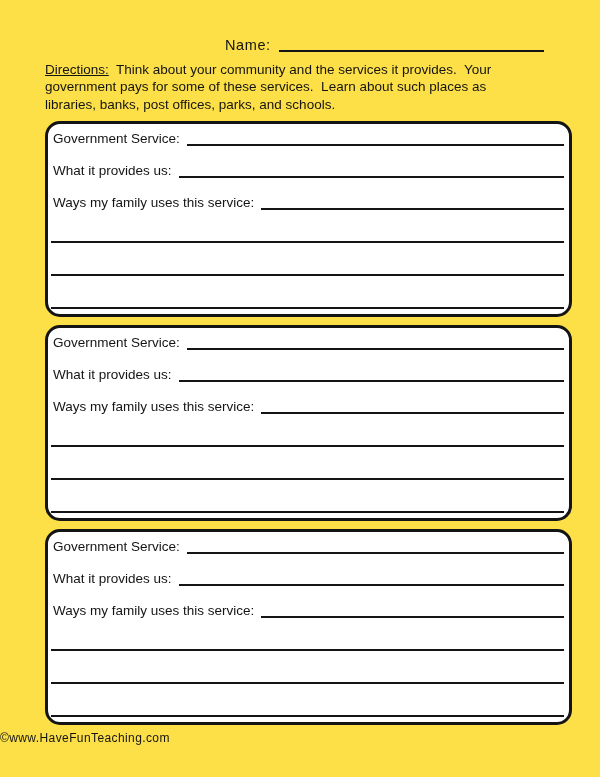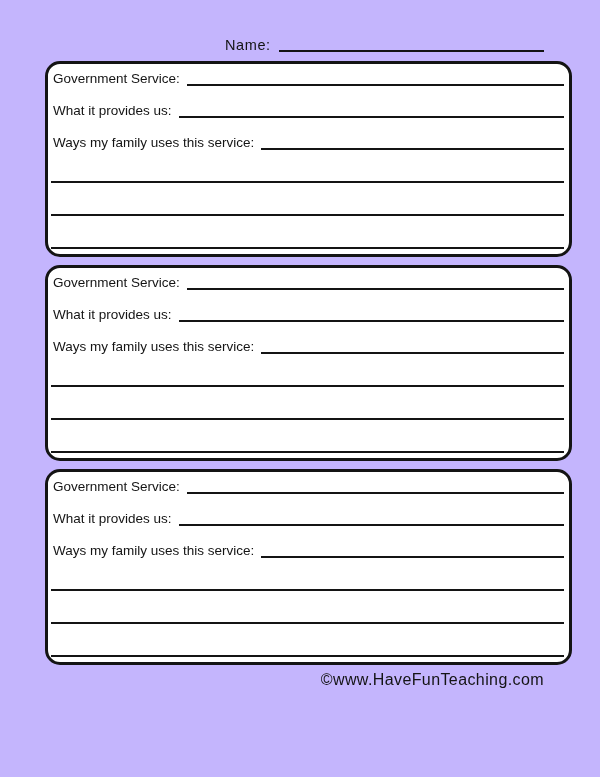--- a/index.html
+++ b/index.html
@@ -4,21 +4,21 @@
 <style>
   html, body {
     margin: 0;
     padding: 0;
     background: #ffffff;
   }
   .page {
     position: relative;
     width: 600px;
     height: 777px;
-    background: #c4b5fd;
+    background: #fde047;
     color: #141414;
     font-family: "Liberation Sans", sans-serif;
     overflow: hidden;
   }
   
   .name-row {
     display: flex;
     align-items: flex-end;
     margin: 36px 56px 0 225px;
     height: 17px;
@@ -79,36 +79,39 @@
     margin-left: 7px;
     border-bottom: 2px solid #141414;
   }
   .brow {
     height: 31px;
     border-bottom: 2px solid #141414;
   }
   
   .footer {
     margin: 6px 56px 0 0;
-    text-align: right;
-    font-size: 16px;
+    text-align: left;
+    font-size: 12px;
     letter-spacing: 0.4px;
   }
 </style>
 </head>
 <body>
 
 <div class="page">
 
   <div class="name-row">
     <span class="name-label">Name:</span>
     <span class="name-line"></span>
   </div>
 
 
+  <p class="directions"><span class="dir-label">Directions:</span><span>  Think about your community and the services it provides.  Your
+government pays for some of these services.  Learn about such places as
+libraries, banks, post offices, parks, and schools.</span></p>
 
   <div class="box">
     <div class="frow first">
       <span class="flabel">Government Service:</span>
       <span class="fline"></span>
     </div>
     <div class="frow">
       <span class="flabel">What it provides us:</span>
       <span class="fline"></span>
     </div>

